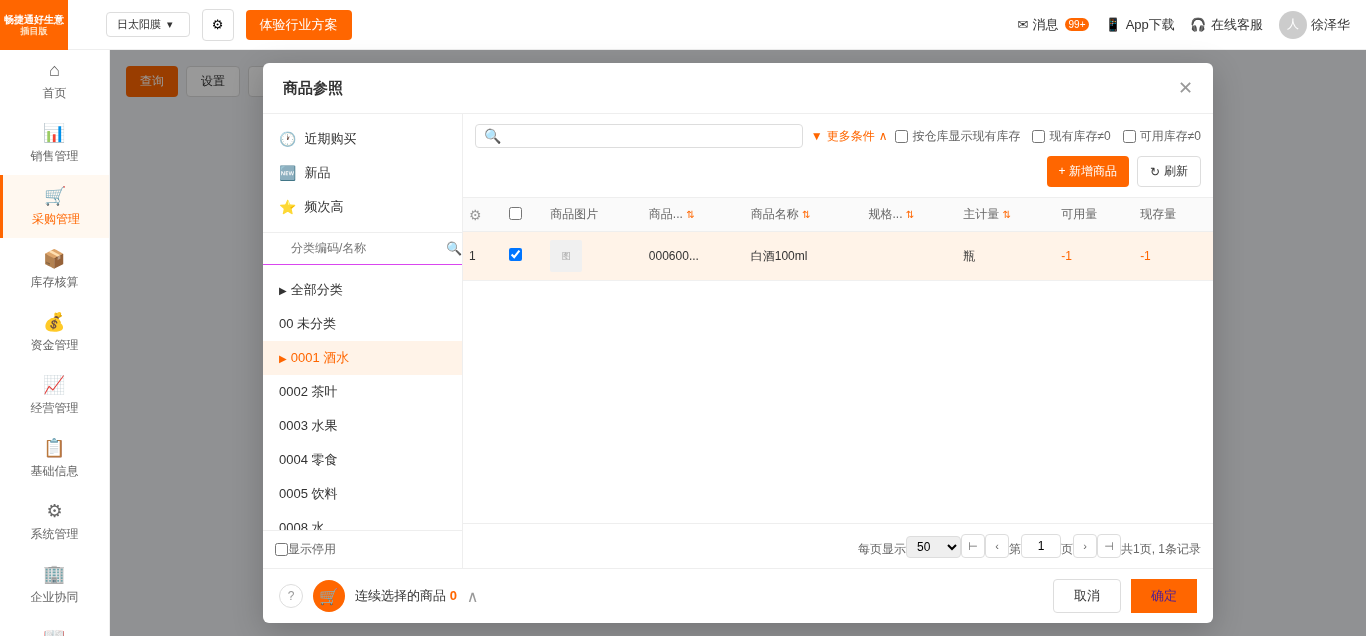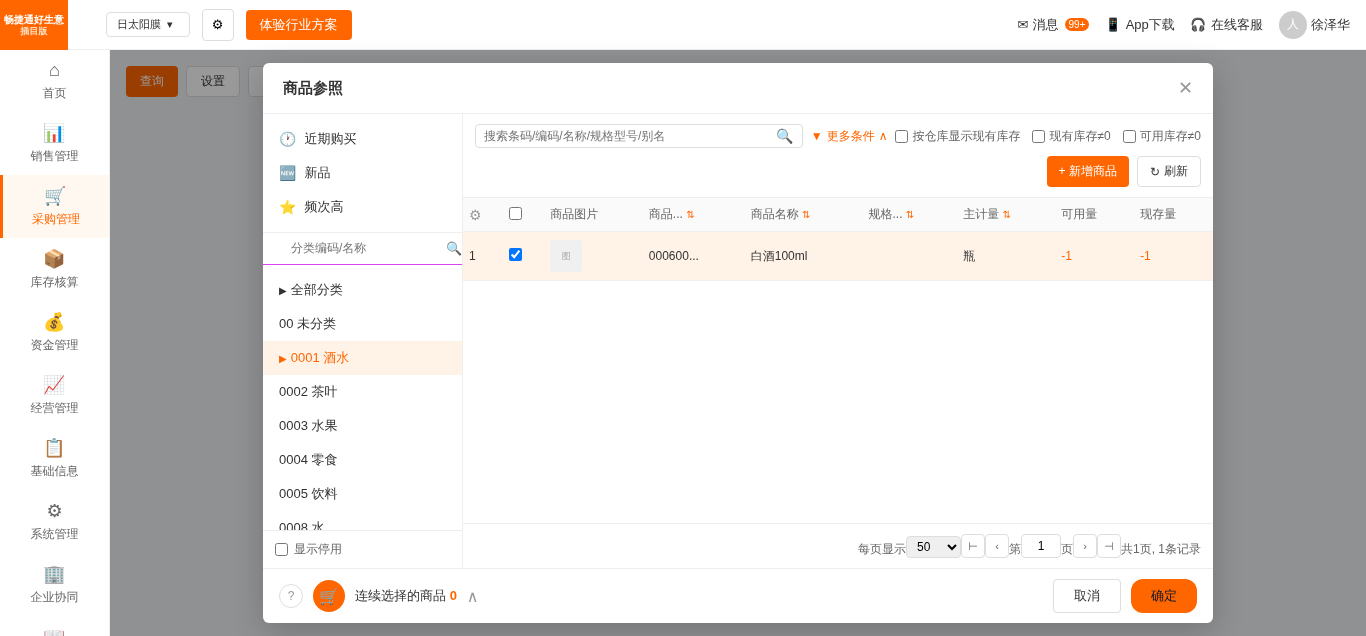--- a/index.html
+++ b/index.html
@@ -44,21 +44,21 @@
     .left-panel { width: 200px; border-right: 1px solid #eee; display: flex; flex-direction: column; flex-shrink: 0; }
     .quick-actions { padding: 8px 0; border-bottom: 1px solid #eee; }
     .quick-action-item { display: flex; align-items: center; gap: 8px; padding: 8px 16px; cursor: pointer; color: #333; font-size: 13px; }
     .quick-action-item .qa-icon { color: #f60; font-size: 14px; }
     .search-bar { display: flex; align-items: flex-start; padding: 8px 28px; border-bottom: 1px solid #d946ef; }
     .search-bar input { flex: 1; border: none; outline: none; font-size: 12px; color: #666; background: transparent; }
     .search-bar .search-icon { color: #f60; cursor: pointer; }
     .category-list { flex: 1; overflow-y: auto; padding: 8px 0; }
     .category-item { padding: 8px 16px; cursor: pointer; font-size: 13px; color: #333; display: flex; align-items: center; gap: 4px; }
     .category-item.active { background: #fff3e8; color: #f60; }
-    .show-disabled { padding: 10px 12px; border-top: 1px solid #eee; display: flex; align-items: center; gap: 6px; font-size: 12px; color: #666; }
+    .show-disabled { padding: 10px 12px; border-top: 1px solid #eee; display: flex; align-items: center; font-size: 12px; color: #666; }
 
     
     .right-panel { flex: 1; display: flex; flex-direction: column; overflow: hidden; }
     .toolbar { padding: 10px 12px; display: flex; align-items: center; gap: 8px; border-bottom: 1px solid #eee; flex-shrink: 0; flex-wrap: wrap; }
     .search-input-wrap { display: flex; align-items: center; border: 1px solid #ddd; border-radius: 4px; padding: 3px 8px; flex: 1; min-width: 200px; }
     .search-input-wrap input { border: none; outline: none; font-size: 12px; flex: 1; }
     .search-input-wrap .si-icon { color: #f60; font-size: 14px; cursor: pointer; }
     .filter-btn { display: flex; align-items: center; gap: 4px; color: #f60; font-size: 12px; cursor: pointer; border: none; background: none; }
     .checkbox-group { display: flex; align-items: center; gap: 12px; font-size: 12px; color: #666; }
     .checkbox-group label { display: flex; align-items: center; gap: 4px; cursor: pointer; }
@@ -88,21 +88,21 @@
     
     .modal-footer { display: flex; align-items: center; justify-content: space-between; padding: 10px 16px; border-top: 1px solid #eee; flex-shrink: 0; }
     .footer-left { display: flex; align-items: center; gap: 10px; }
     .help-icon { width: 24px; height: 24px; border-radius: 50%; border: 1px solid #ddd; display: flex; align-items: center; justify-content: center; cursor: pointer; font-size: 12px; color: #999; }
     .cart-icon { width: 32px; height: 32px; background: #f60; border-radius: 50%; display: flex; align-items: center; justify-content: center; color: #fff; font-size: 16px; cursor: pointer; }
     .cart-text { color: #333; font-size: 13px; }
     .cart-count { color: #f60; font-weight: bold; }
     .collapse-footer { color: #999; cursor: pointer; font-size: 16px; }
     .footer-right { display: flex; gap: 10px; }
     .btn-cancel { background: #fff; color: #333; border: 1px solid #ddd; border-radius: 4px; padding: 7px 20px; font-size: 13px; cursor: pointer; }
-    .btn-confirm { background: #f60; color: #0f172a; border: none; border-radius: 12px; padding: 7px 20px; font-size: 13px; cursor: pointer; }
+    .btn-confirm { background: #f60; color: #4c1d95; border: none; border-radius: 0; padding: 7px 20px; font-size: 13px; cursor: pointer; }
 
     
     .bg-content { padding: 16px; }
     .bg-toolbar { display: flex; gap: 8px; margin-bottom: 12px; }
     .bg-btn { background: #f60; color: #fff; border: none; border-radius: 4px; padding: 6px 14px; font-size: 12px; cursor: pointer; }
     .bg-btn-outline { background: #fff; color: #333; border: 1px solid #ddd; border-radius: 4px; padding: 6px 14px; font-size: 12px; cursor: pointer; }
   </style>
 </head>
 <body>
 
@@ -259,21 +259,20 @@
             <div class="show-disabled">
               <input type="checkbox" style="">
               <span>显示停用</span>
             </div>
           </div>
 
           <div class="right-panel">
 
             <div class="toolbar">
               <div class="search-input-wrap">
-                <input type="text" placeholder="搜索条码/编码/名称/规格型号/别名" style="font-size: 12px;">
                 <span class="si-icon">🔍</span>
               </div>
               <button class="filter-btn">
                 <span>▼</span>
                 <span>更多条件</span>
                 <span>∧</span>
               </button>
               <div class="checkbox-group">
                 <label>
                   <input type="checkbox" style="">

